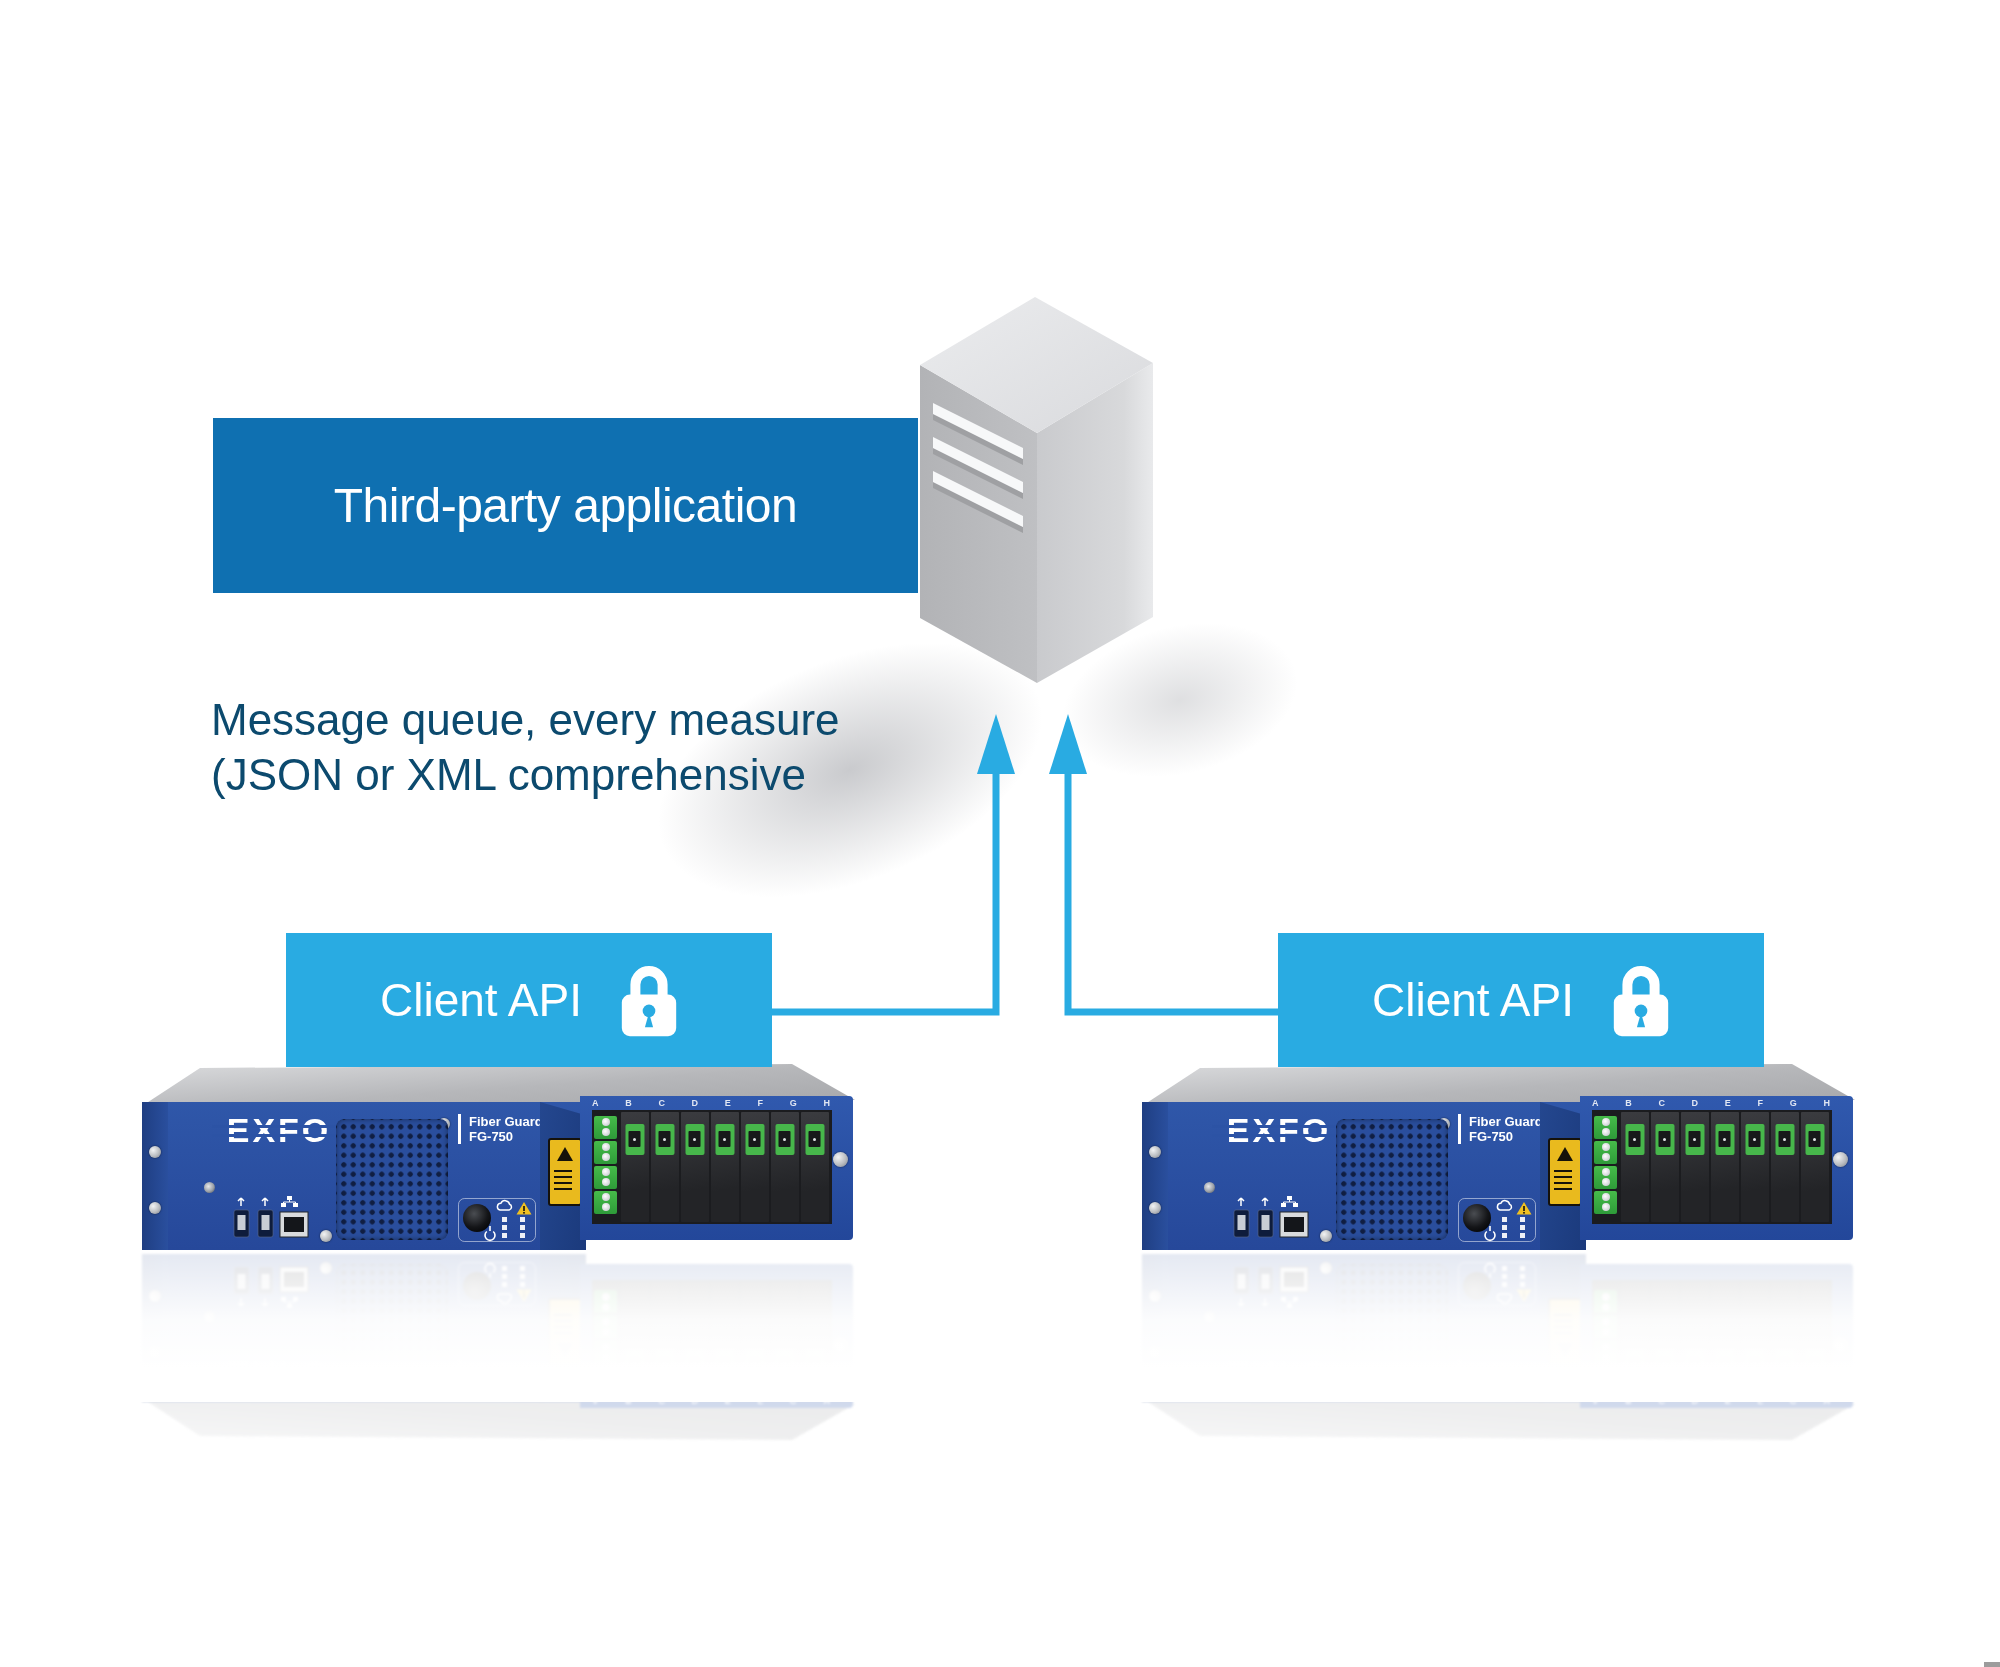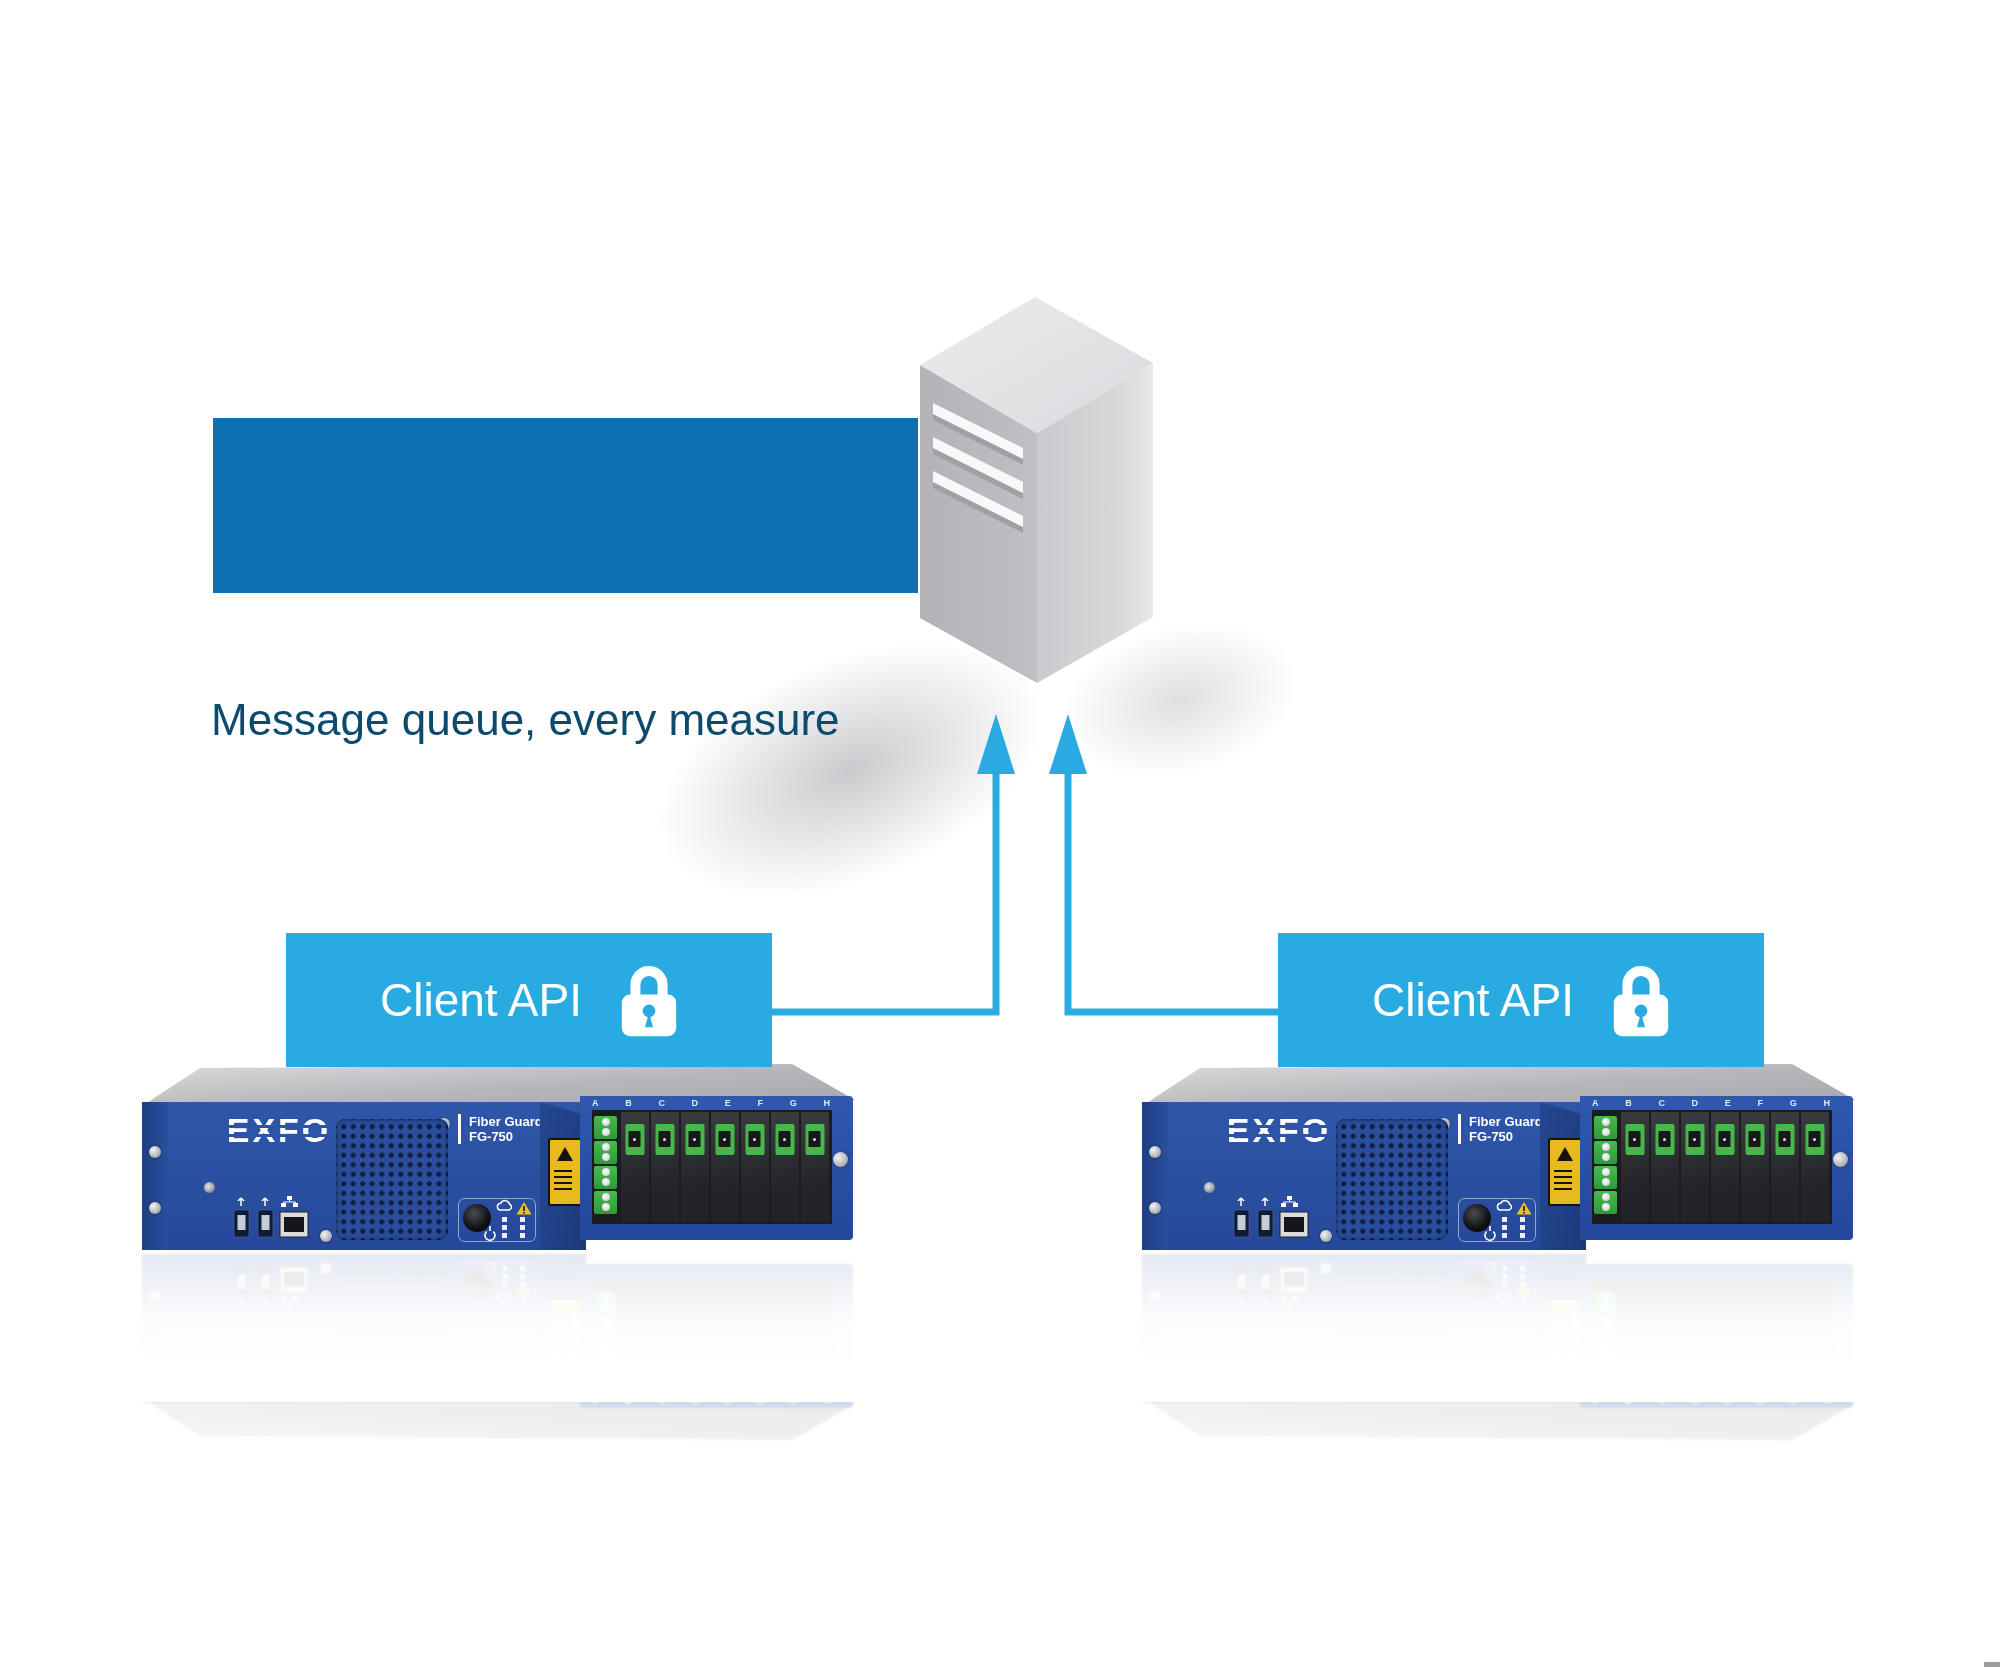--- a/index.html
+++ b/index.html
@@ -112,20 +112,21 @@
       <path d="M772 1012 H996 V772"></path>
       <path d="M1280 1012 H1068 V772"></path>
     </g>
     <g fill="#29abe2" stroke="none">
       <polygon points="996,714 977,774 1015,774"></polygon>
       <polygon points="1068,714 1049,774 1087,774"></polygon>
     </g>
   </svg>
 
   <div class="abs banner">
+    <div class="line">Third-party application</div>
   </div>
 
   <svg class="abs server-svg" width="300" height="480" viewBox="0 0 300 480">
     <defs>
       <linearGradient id="gTop" x1="0" y1="0" x2="1" y2="1">
         <stop offset="0" stop-color="#ebecee"></stop>
           <stop offset="1" stop-color="#d9dadd"></stop>
       </linearGradient>
       <linearGradient id="gLeft" x1="0" y1="0" x2="1" y2="0">
         <stop offset="0" stop-color="#b2b3b6"></stop>
@@ -145,20 +146,21 @@
       <polygon points="53,178 143,223 143,229 53,184" fill="#9fa0a3"></polygon>
       <polygon points="53,212 143,257 143,263 53,218" fill="#9fa0a3"></polygon>
       <polygon points="53,133 143,178 143,189 53,144" fill="#f7f8f9"></polygon>
       <polygon points="53,167 143,212 143,223 53,178" fill="#f7f8f9"></polygon>
       <polygon points="53,201 143,246 143,257 53,212" fill="#f7f8f9"></polygon>
     </g>
   </svg>
 
   <div class="abs note">
     <div>Message queue, every measure</div>
+    <div>(JSON or XML comprehensive</div>
   </div>
 
   <div class="abs capi capi-left">
     <span class="lbl">Client API</span>
     <svg width="58" height="80" viewBox="0 0 64 88">
       <path d="M17 42 V27 a15 15 0 0 1 30 0 V42" fill="none" stroke="#fff" stroke-width="11"></path>
       <rect x="2" y="38" width="60" height="46" rx="9" fill="#fff"></rect>
       <circle cx="32" cy="56" r="7" fill="#29abe2"></circle>
       <path d="M32 58 l-4.5 16 h9 z" fill="#29abe2"></path>
     </svg>

